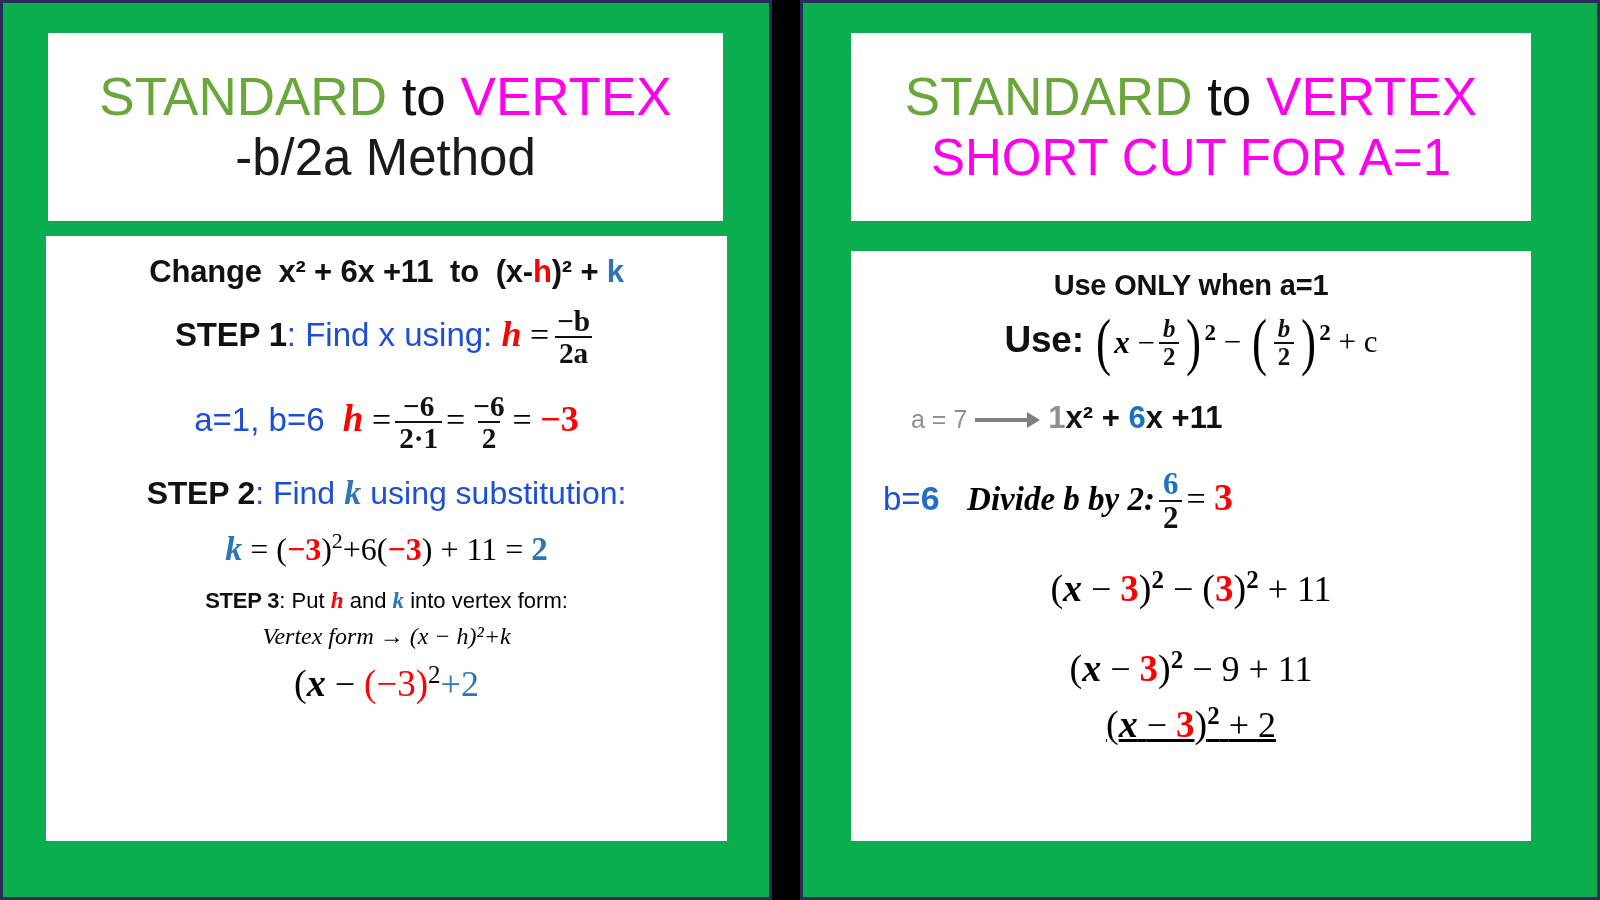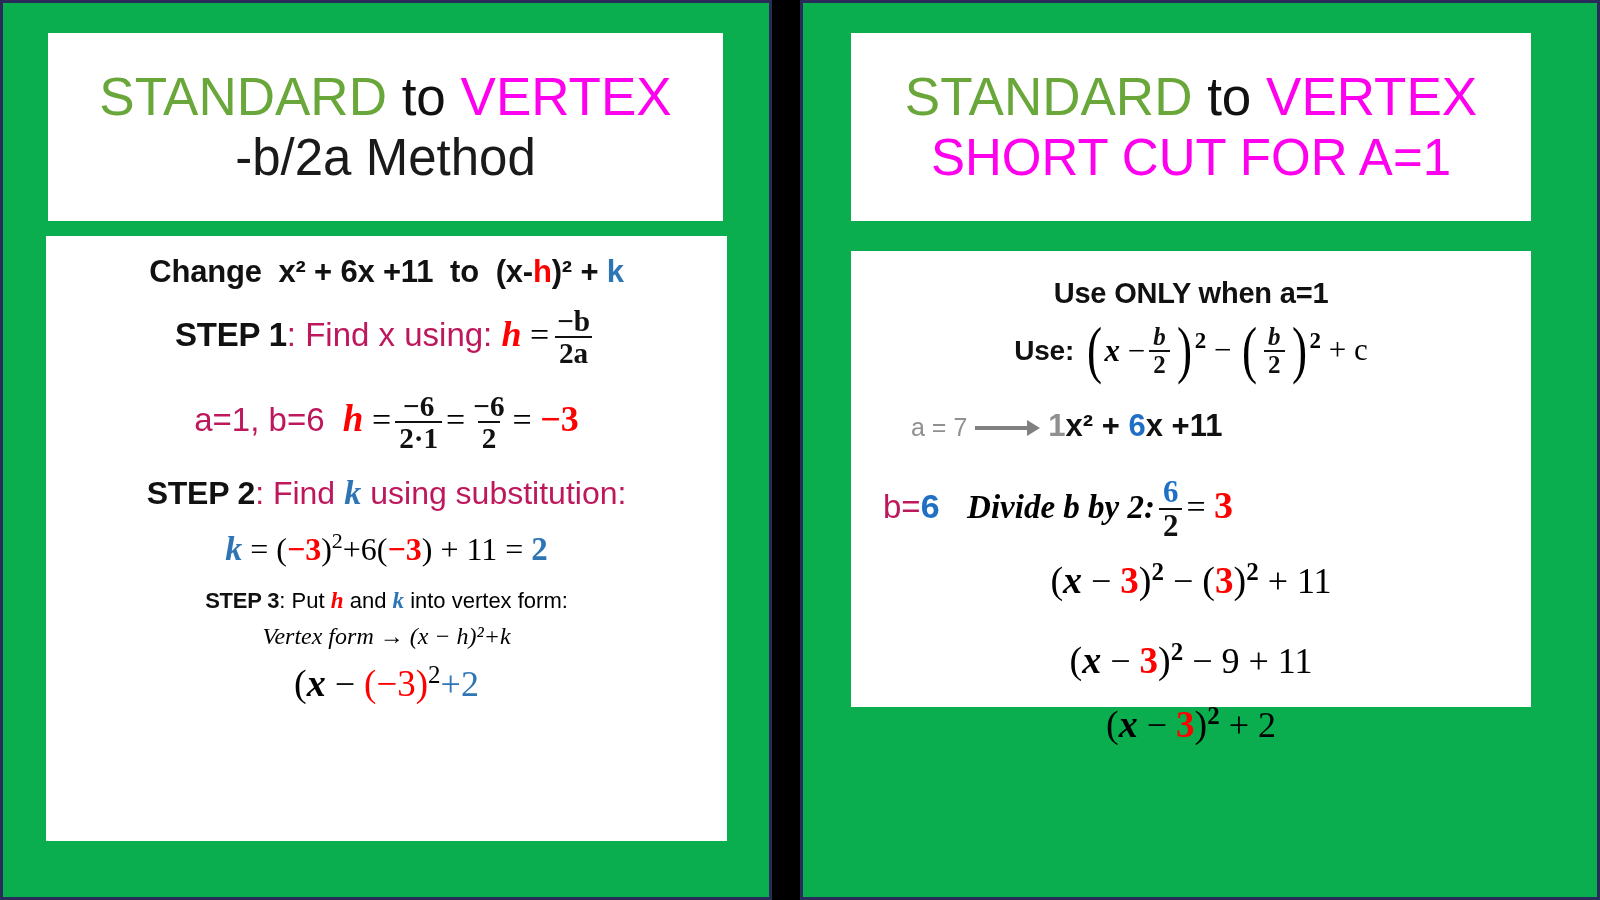--- a/index.html
+++ b/index.html
@@ -43,22 +43,22 @@
     left: 43px; top: 233px; width: 681px; height: 605px;
     padding: 6px 10px 0 10px;
   }
   
   .r-header {
     left: 48px; top: 30px; width: 680px; height: 188px;
     display: flex; flex-direction: column;
     align-items: center; justify-content: center;
   }
   .r-body {
-    left: 48px; top: 248px; width: 680px; height: 456px;
-    padding: 18px 8px 0 8px;
+    left: 48px; top: 248px; width: 680px; height: 590px;
+    padding: 10px 8px 0 8px;
   }
 
   
   .title-line {
     font-family: Liberation Sans, sans-serif;
     font-weight: 300;
     font-size: 53px;
     letter-spacing: 0px;
     line-height: 1.18;
     white-space: nowrap;
@@ -74,21 +74,21 @@
   .row-left { text-align: left; }
 
   .hd-bold {
     font-weight: bold;
     font-size: 31px;
     color: #111111;
     letter-spacing: -0.2px;
   }
   .mid {
     font-size: 33px;
-    color: #be185d;
+    color: #1d4ed8;
     text-align: right;
   }
   .serif-it {
     font-family: "Liberation Serif", serif;
     font-style: italic;
     font-weight: bold;
   }
   .serif {
     font-family: "Liberation Serif", serif;
   }
@@ -168,23 +168,23 @@
   .lr6 { margin-top: 20px;  font-size: 22px; }
   .lr7 { margin-top: 6px;   font-size: 26px; }
   .lr8 { margin-top: 10px;  font-size: 36px; }
   .lr9 { margin-top: 20px;  font-size: 36px; }
 
   
   .rr1 { margin-top: 8px;   font-size: 29px; }
   .rr2 { margin-top: 14px;  font-size: 34px; }
   .rr3 { margin-top: 30px;  font-size: 29px; }
   .rr4 { margin-top: 32px;  font-size: 34px; }
-  .rr5 { margin-top: 16px;  font-size: 36px; }
+  .rr5 { margin-top: 32px;  font-size: 36px; }
   .rr6 { margin-top: 36px;  font-size: 36px; }
-  .rr7 { margin-top: 20px;  font-size: 36px; }
+  .rr7 { margin-top: 12px;  font-size: 36px; text-decoration: underline; }
 </style>
 </head>
 <body>
 
 <div class="stage">
 
   <div class="panel panel-left">
 
     <div class="card l-header">
       <div class="title-line">
@@ -251,21 +251,21 @@
       <div class="title-line l2 t-vtx">SHORT CUT FOR A=1</div>
     </div>
 
     <div class="card r-body">
 
       <div class="row rr1">
         <span class="hd-bold" style="font-size:29px">Use ONLY when a=1</span>
       </div>
 
       <div class="row rr2">
-        <span class="hd-bold" style="font-size:28px">Use:</span><span>&nbsp;</span><span class="bigparen">
+        <span class="hd-bold" style="font-size:37px">Use:</span><span>&nbsp;</span><span class="bigparen">
             <span class="pz serif">(</span>
             <span class="serif-it" style="font-size:31px">x</span>
             <span class="serif" style="font-size:31px">&nbsp;</span>
             <span class="serif" style="font-size:31px">−</span>
             <span class="frac black" style="font-size:32px">
               <span class="num serif-it">b</span>
               <span class="den">2</span>
             </span>
             <span class="pz serif">)</span>
           </span><sup class="sq serif" style="font-size:23px;font-weight:bold">2</sup><span class="serif" style="font-size:31px">&nbsp;</span><span class="serif" style="font-size:31px">−</span><span class="serif" style="font-size:31px">&nbsp;</span><span class="bigparen">

